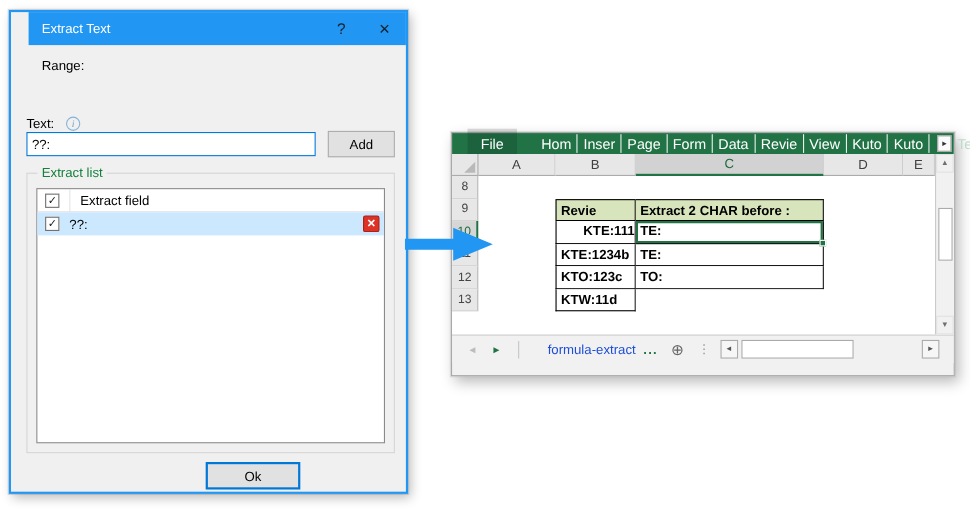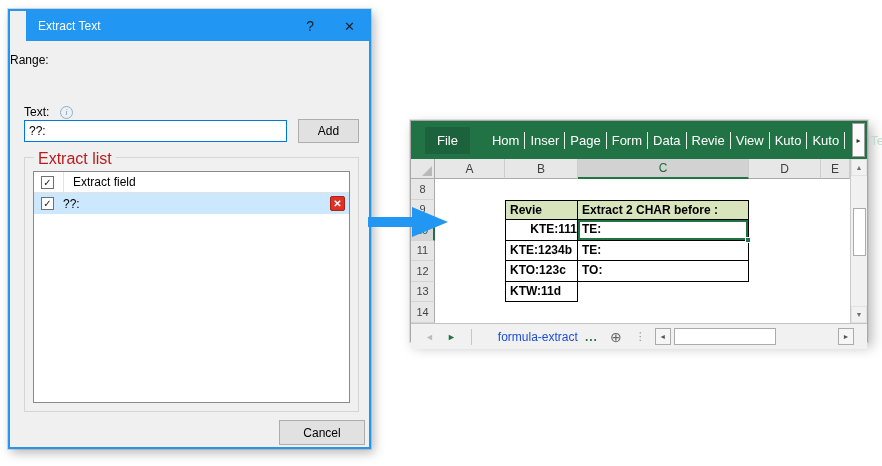--- a/index.html
+++ b/index.html
@@ -30,21 +30,21 @@
   .text-input { position:absolute; left:14px; top:109px; width:263px; height:22px;
                 border:1px solid #0078D7; font-size:12px; padding:0 4px; outline:none;
                 font-family:"Liberation Sans", sans-serif; }
   .btn { background:#E1E1E1; border:1px solid #ADADAD; font-size:12px; color:#000;
          font-family:"Liberation Sans", sans-serif; }
   .add-btn { position:absolute; left:288px; top:108px; width:61px; height:24px; }
 
   .groupbox { position:absolute; left:14px; top:146px; width:335px; height:255px;
               border:1px solid #D5D5D5; }
   .group-label { position:absolute; top:-8px; left:9px; background:#F0F0F0; padding:0 4px;
-                 font-size:16px; color:#b91c1c; }
+                 font-size:12px; color:#15803d; }
   .listbox { position:absolute; left:8px; top:13px; right:8px; bottom:8px;
              background:#fff; border:1px solid #8A8A8A; }
   .list-row { height:21px; display:flex; align-items:center; }
   .list-hdr { border-bottom:1px solid #E3E3E3; }
   .list-item-sel { background:#CCE8FF; position:relative; }
   .cbx { width:13px; height:13px; margin-left:7px; background:#fff; border:1px solid #707070;
          font-size:10px; line-height:11px; text-align:center; color:#1A1A1A; flex:0 0 13px; }
   .col-div { width:1px; height:21px; background:#E3E3E3; margin-left:9px; }
   .list-text { font-size:12px; margin-left:9px; color:#000; }
   .del-btn { position:absolute; right:4px; top:3px; width:15px; height:15px;
@@ -55,21 +55,21 @@
             border:2px solid #0078D7; }
   .cancel-btn { position:absolute; left:269px; top:409px; width:86px; height:25px; }
 
   
   .pointer-arrow { position:absolute; left:368px; top:206px; z-index:40; }
 
   
   .excel { position:absolute; left:410px; top:120px; width:458px; height:222px;
            background:#F1F1F1; border:1px solid #A9A9A9;
            box-shadow:0 0 0 1px rgba(170,170,170,.3), 4px 5px 12px rgba(0,0,0,.28); }
-  .ribbon { height:38px; background:#217346; display:flex; align-items:center;
+  .ribbon { height:19px; background:#217346; display:flex; align-items:center;
             padding-left:14px; position:relative; }
   .rtab { color:#fff; font-size:13px; padding:0 4px; white-space:nowrap; }
   .rtab-file { background:rgba(0,0,0,.14); padding:6px 12px; margin-right:18px; }
   .rtab-sep { width:1px; height:17px; background:rgba(255,255,255,.9); margin:0 1px; flex:0 0 1px; }
   .tellme { display:flex; align-items:center; gap:5px; margin-left:7px; color:#BFD9CB;
             font-size:13px; white-space:nowrap; }
   .ribbon-overflow { position:absolute; right:2px; top:2px; bottom:2px; width:13px;
                      background:#FBFBFB; border:1px solid #9E9E9E; display:flex;
                      align-items:center; justify-content:center; font-size:8px; color:#333; }
 
@@ -125,21 +125,21 @@
 </head>
 <body>
 
 <div class="dialog">
   <div class="dlg-titlebar">
     <span class="dlg-title">Extract Text</span>
     <span class="dlg-help">?</span>
     <span class="dlg-close">✕</span>
   </div>
 
-  <span class="lbl" style="left:0; top:42px;">Range:</span>
+  <span class="lbl" style="left:28px; top:42px;">Range:</span>
 
   <span class="lbl" style="left:14px; top:94px;">Text:</span>
   <span class="info-icon">i</span>
   <input class="text-input" value="??:" style="">
   <button class="btn add-btn">Add</button>
 
   <div class="groupbox">
     <span class="group-label">Extract list</span>
     <div class="listbox">
       <div class="list-row list-hdr">
@@ -148,21 +148,21 @@
         <span class="list-text">Extract field</span>
       </div>
       <div class="list-row list-item-sel">
         <span class="cbx">✓</span>
         <span class="list-text">??:</span>
         <span class="del-btn">✕</span>
       </div>
     </div>
   </div>
 
-  <button class="btn cancel-btn">Cancel</button>
+  <button class="btn ok-btn">Ok</button>
 </div>
 
 <svg class="pointer-arrow" width="81" height="32" viewBox="0 0 81 32">
   <polygon points="0,11 44,11 44,1 80,16 44,31 44,21 0,21" fill="#2196F3"></polygon>
 </svg>
 
 <div class="excel">
   <div class="ribbon">
 
   <span class="rtab rtab-file">File</span>
@@ -243,28 +243,20 @@
           <div class="cell" style="flex-basis: 70px;"></div>
           <div class="cell tcell tcell-left" style="flex-basis: 73px;">KTO:123c</div>
           <div class="cell tcell" style="flex-basis: 171px;">TO:</div>
           <div class="cell" style="flex-basis: 72px;"></div>
           <div class="cell colflex"></div>
         </div>
         <div class="grow">
           <div class="rowhdr">13</div>
           <div class="cell" style="flex-basis: 70px;"></div>
           <div class="cell tcell tcell-left" style="flex-basis: 73px;">KTW:11d</div>
-          <div class="cell" style="flex-basis: 72px;"></div>
-          <div class="cell colflex"></div>
-        </div>
-        <div class="grow">
-          <div class="rowhdr">14</div>
-          <div class="cell" style="flex-basis: 70px;"></div>
-          <div class="cell" style="flex-basis: 73px;"></div>
-          <div class="cell" style="flex-basis: 171px;"></div>
           <div class="cell" style="flex-basis: 72px;"></div>
           <div class="cell colflex"></div>
         </div>
       </div>
     <div class="vscroll">
       <div class="vs-btn">▲</div>
       <div class="vs-spacer-a"></div>
       <div class="vs-thumb"></div>
       <div class="vs-flex"></div>
       <div class="vs-btn">▼</div>

